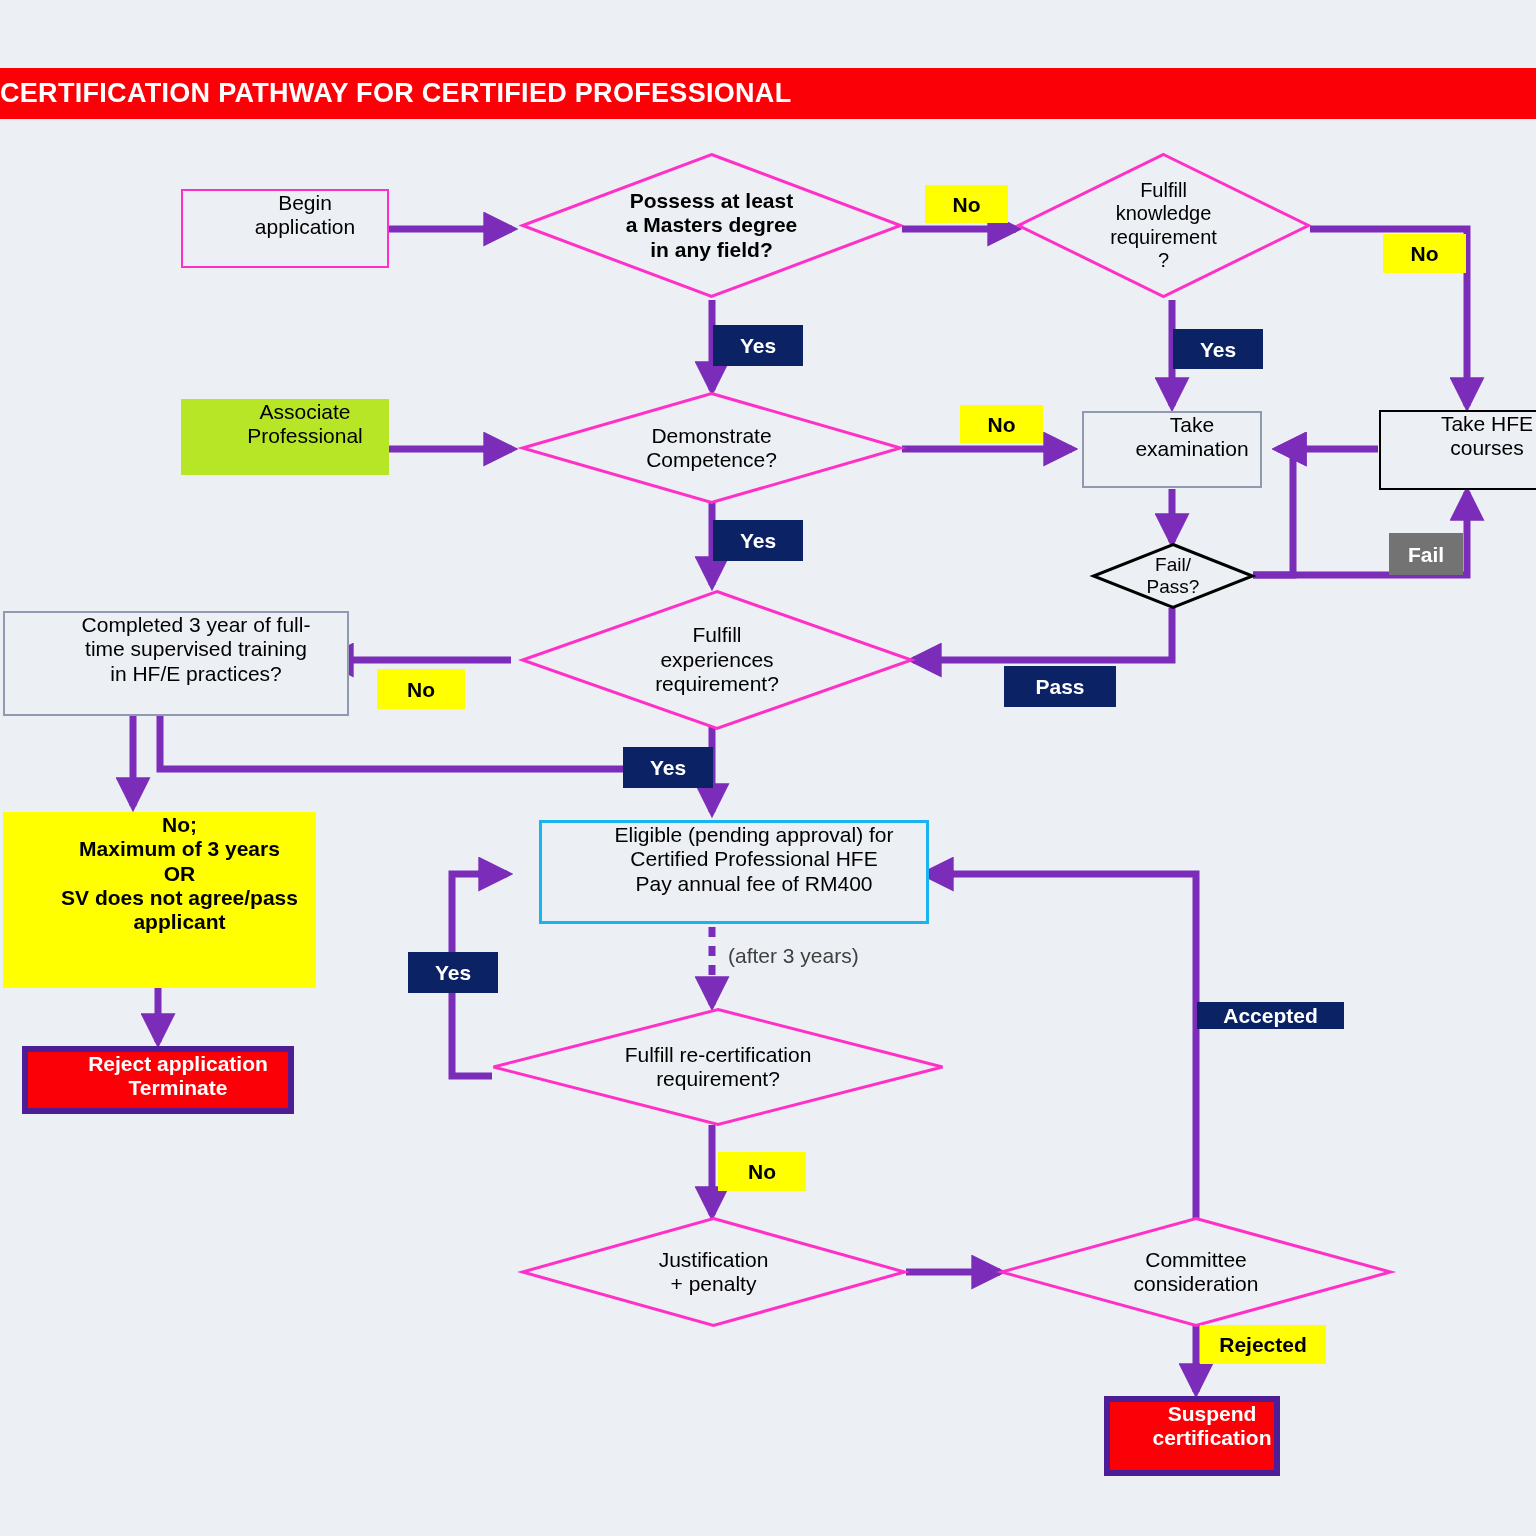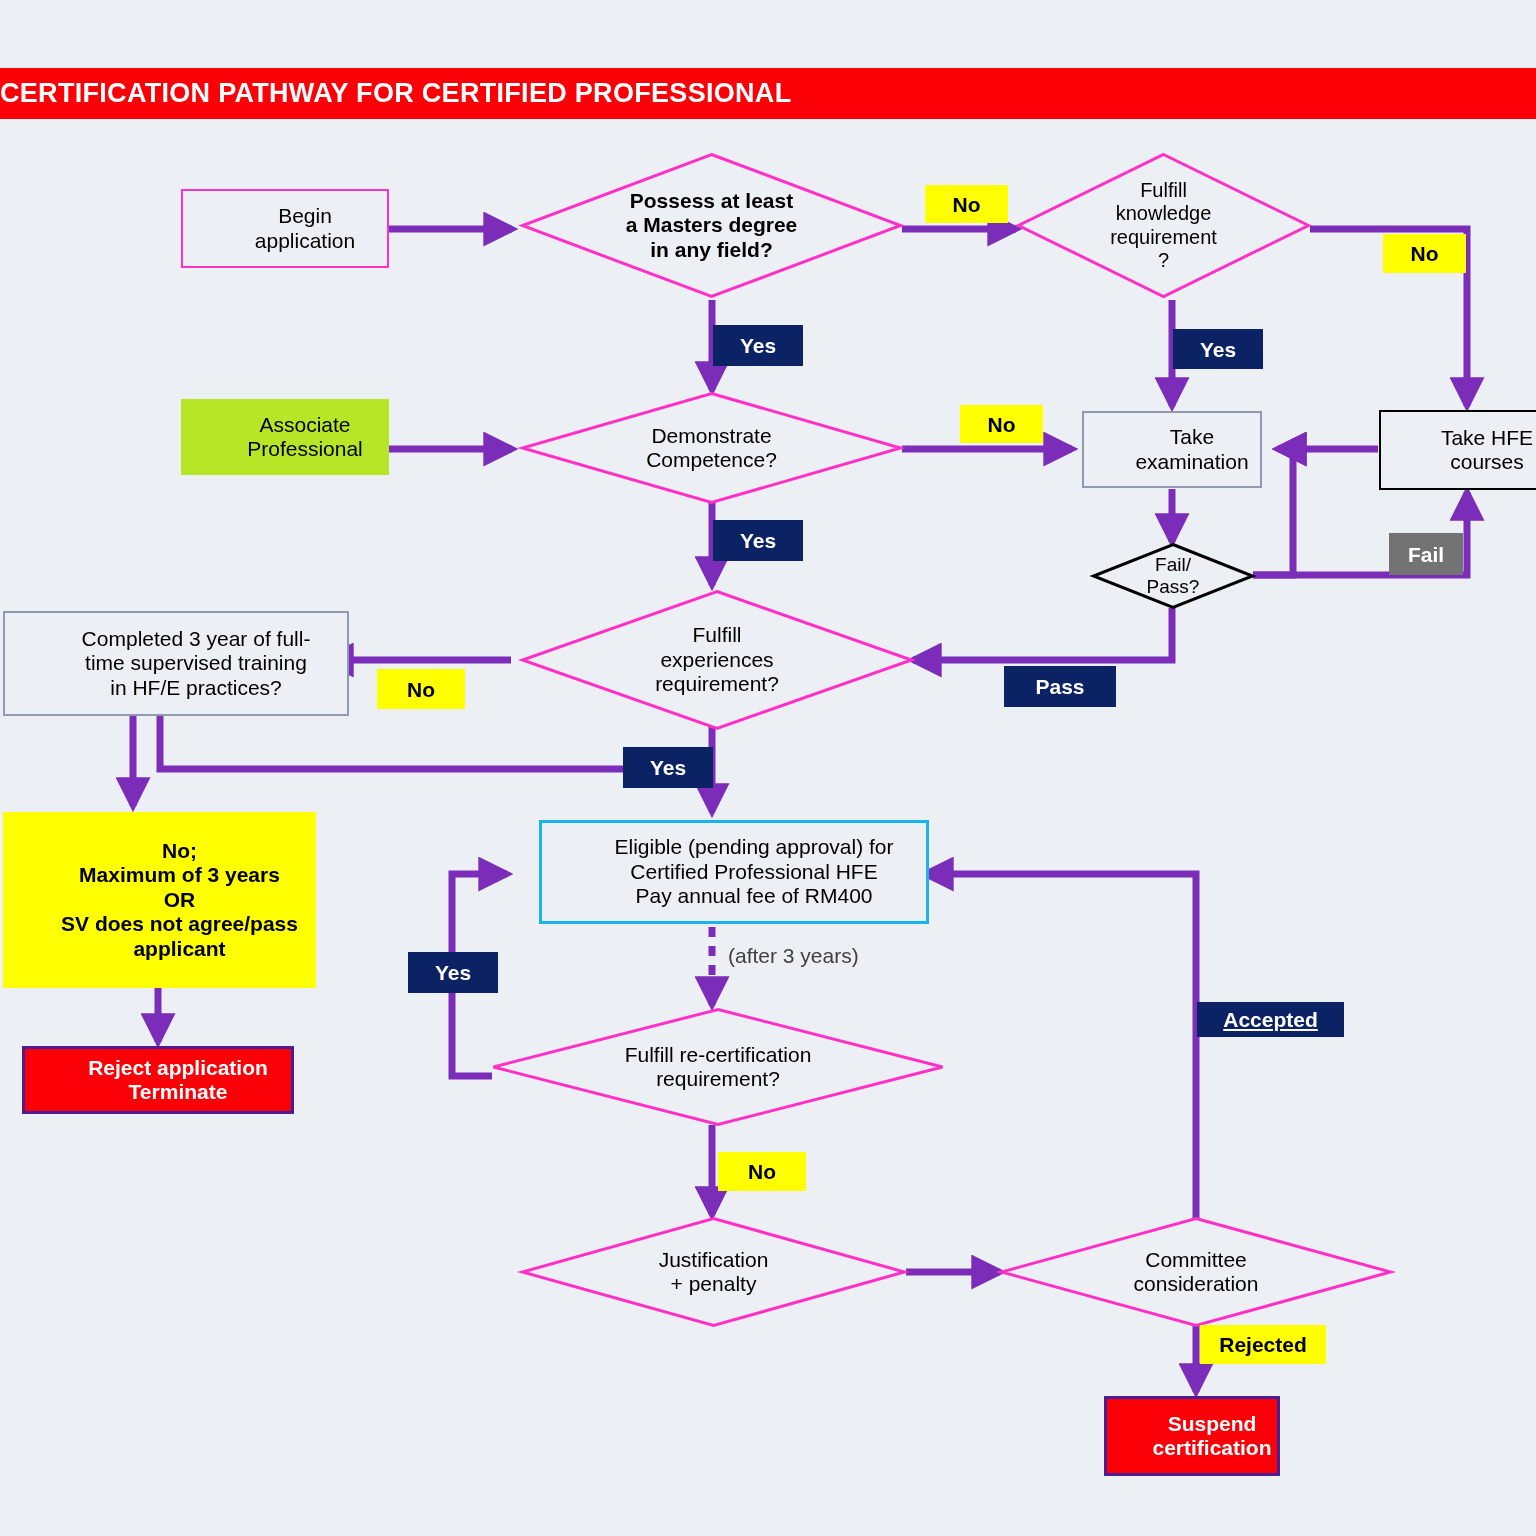--- a/index.html
+++ b/index.html
@@ -42,21 +42,21 @@
     width: 1536px;
     height: 1536px;
     pointer-events: none;
   }
 
   
   .node {
     position: absolute;
     box-sizing: border-box;
     display: flex;
-    align-items: center;
+    align-items: flex-start;
     justify-content: center;
     text-align: center;
     line-height: 1.16;
     white-space: pre-line;
     padding-left: 40px;
   }
 
   
   .box {
     font-size: 21px;
@@ -64,21 +64,21 @@
     background: #eceff3;
   }
   .box.b-magenta { border: 2px solid #ff30c8; }
   .box.b-grey    { border: 2px solid #9099b0; }
   .box.b-black   { border: 2px solid #000000; }
   .box.b-cyan    { border: 3px solid #17b4ef; }
 
   .box.fill-green  { background: #b7e627; border: 1px solid #b7e627; }
   .box.fill-yellow { background: #ffff00; border: 1px solid #ffff00;
                      font-weight: bold; }
-  .box.fill-red    { background: #fb0007; border: 3px solid #4c1d95;
+  .box.fill-red    { background: #fb0007; border: 6px solid #4c1d95;
                      color: #ffffff; font-weight: bold; }
 
   
   .diamond {
     position: absolute;
   }
   .diamond svg { position: absolute; left: 0; top: 0; overflow: visible; }
   .diamond .dlabel {
     position: absolute;
     left: 0; top: 0;
@@ -341,21 +341,21 @@
   </div>
 
   <div class="tag navy" style="left:408px; top:952px; width:90px; height:41px;">
     <span>Yes</span>
   </div>
 
   <div class="tag yellow" style="left:718px; top:1152px; width:88px; height:39px;">
     <span>No</span>
   </div>
 
-  <div class="tag navy" style="left:1197px; top:1002px; width:147px; height:35px;text-decoration:underline;">
+  <div class="tag navy" style="left:1197px; top:1002px; width:147px; height:27px;">
     <span>Accepted</span>
   </div>
 
   <div class="tag yellow" style="left:1200px; top:1325px; width:126px; height:39px;">
     <span>Rejected</span>
   </div>
 
 </div>
 
 </body></html>

